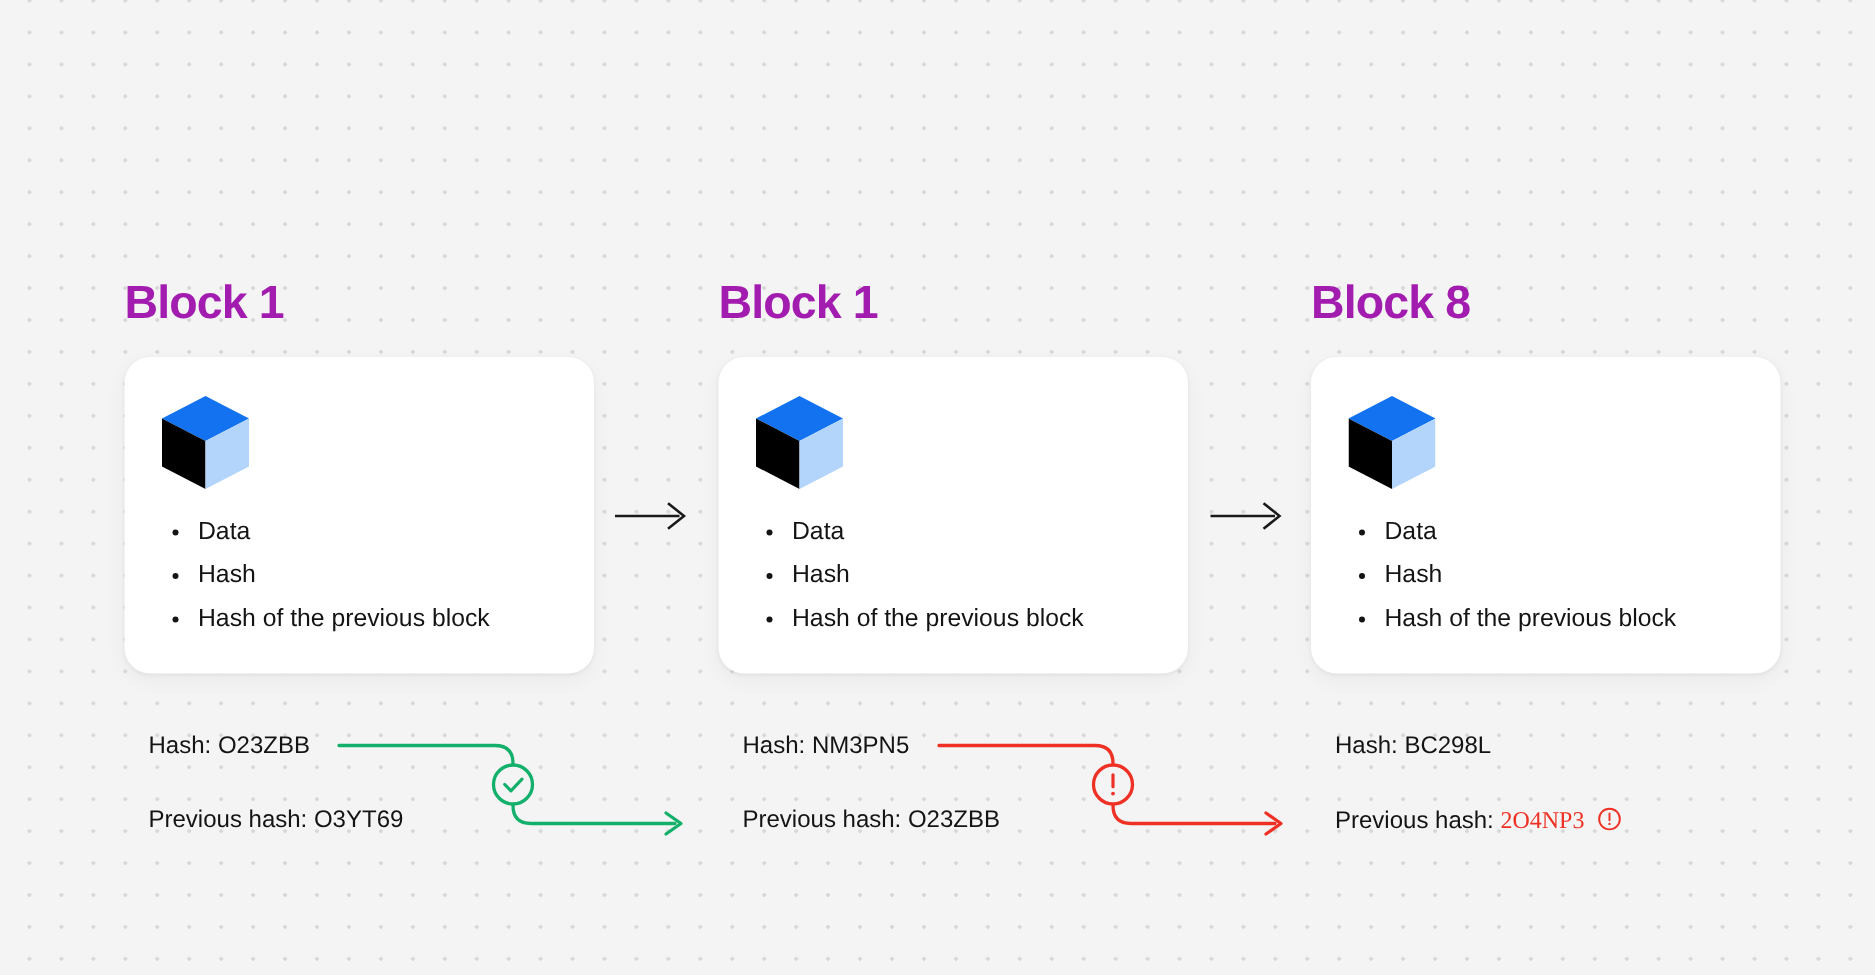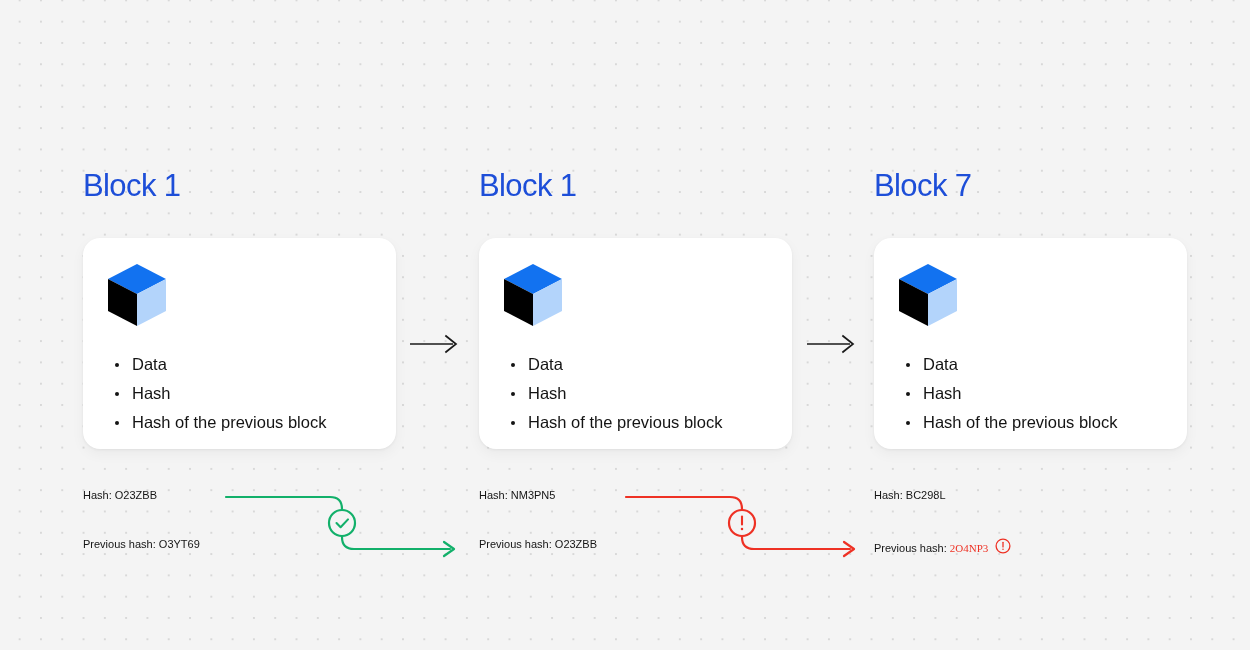--- a/index.html
+++ b/index.html
@@ -31,26 +31,26 @@
     top: 0;
     width: 313px;
   }
 
   .block-col.col-1 { left: 83px; }
   .block-col.col-2 { left: 479px; }
   .block-col.col-3 { left: 874px; }
 
   .block-title {
     position: absolute;
-    top: 167px;
+    top: 183px;
     left: 0;
     font-size: 31px;
-    font-weight: 400;
+    font-weight: 700;
     letter-spacing: -0.6px;
-    color: #1d4ed8;
+    color: #a21caf;
     line-height: 38px;
     white-space: nowrap;
   }
 
   .block-card {
     position: absolute;
     top: 238px;
     left: 0;
     width: 313px;
     height: 211px;
@@ -62,21 +62,21 @@
   .cube {
     position: absolute;
     top: 26px;
     left: 25px;
     width: 58px;
     height: 62px;
   }
 
   .card-list {
     position: absolute;
-    top: 112px;
+    top: 102px;
     left: 28px;
     list-style: none;
   }
 
   .card-list li {
     position: relative;
     font-size: 16.5px;
     line-height: 29px;
     color: #141414;
     padding-left: 21px;
@@ -90,22 +90,22 @@
     top: 13px;
     width: 4px;
     height: 4px;
     border-radius: 50%;
     background: #141414;
   }
 
   
   .hash-line {
     position: absolute;
-    left: 0;
-    font-size: 11px;
+    left: 16px;
+    font-size: 16px;
     color: #141414;
     white-space: nowrap;
   }
 
   .hash-line.top    { top: 489px; }
   .hash-line.bottom { top: 538px; }
 
   .hash-bad {
     color: #ee3124;
     font-family: Liberation Serif, serif;
@@ -196,21 +196,21 @@
       <span>NM3PN5</span>
     </div>
 
     <div class="hash-line bottom">
       <span>Previous hash:</span>
       <span>O23ZBB</span>
     </div>
   </div>
 
   <div class="block-col col-3">
-    <div class="block-title">Block 7</div>
+    <div class="block-title">Block 8</div>
 
     <div class="block-card">
       <div class="cube">
         <svg viewBox="0 0 58 62" width="58" height="62">
           <polygon points="29,0 58,15 29,30 0,15" fill="#1272f0"></polygon>
           <polygon points="0,15 29,30 29,62 0,47" fill="#000000"></polygon>
           <polygon points="58,15 58,47 29,62 29,30" fill="#b3d4fb"></polygon>
         </svg>
       </div>
       <ul class="card-list">

